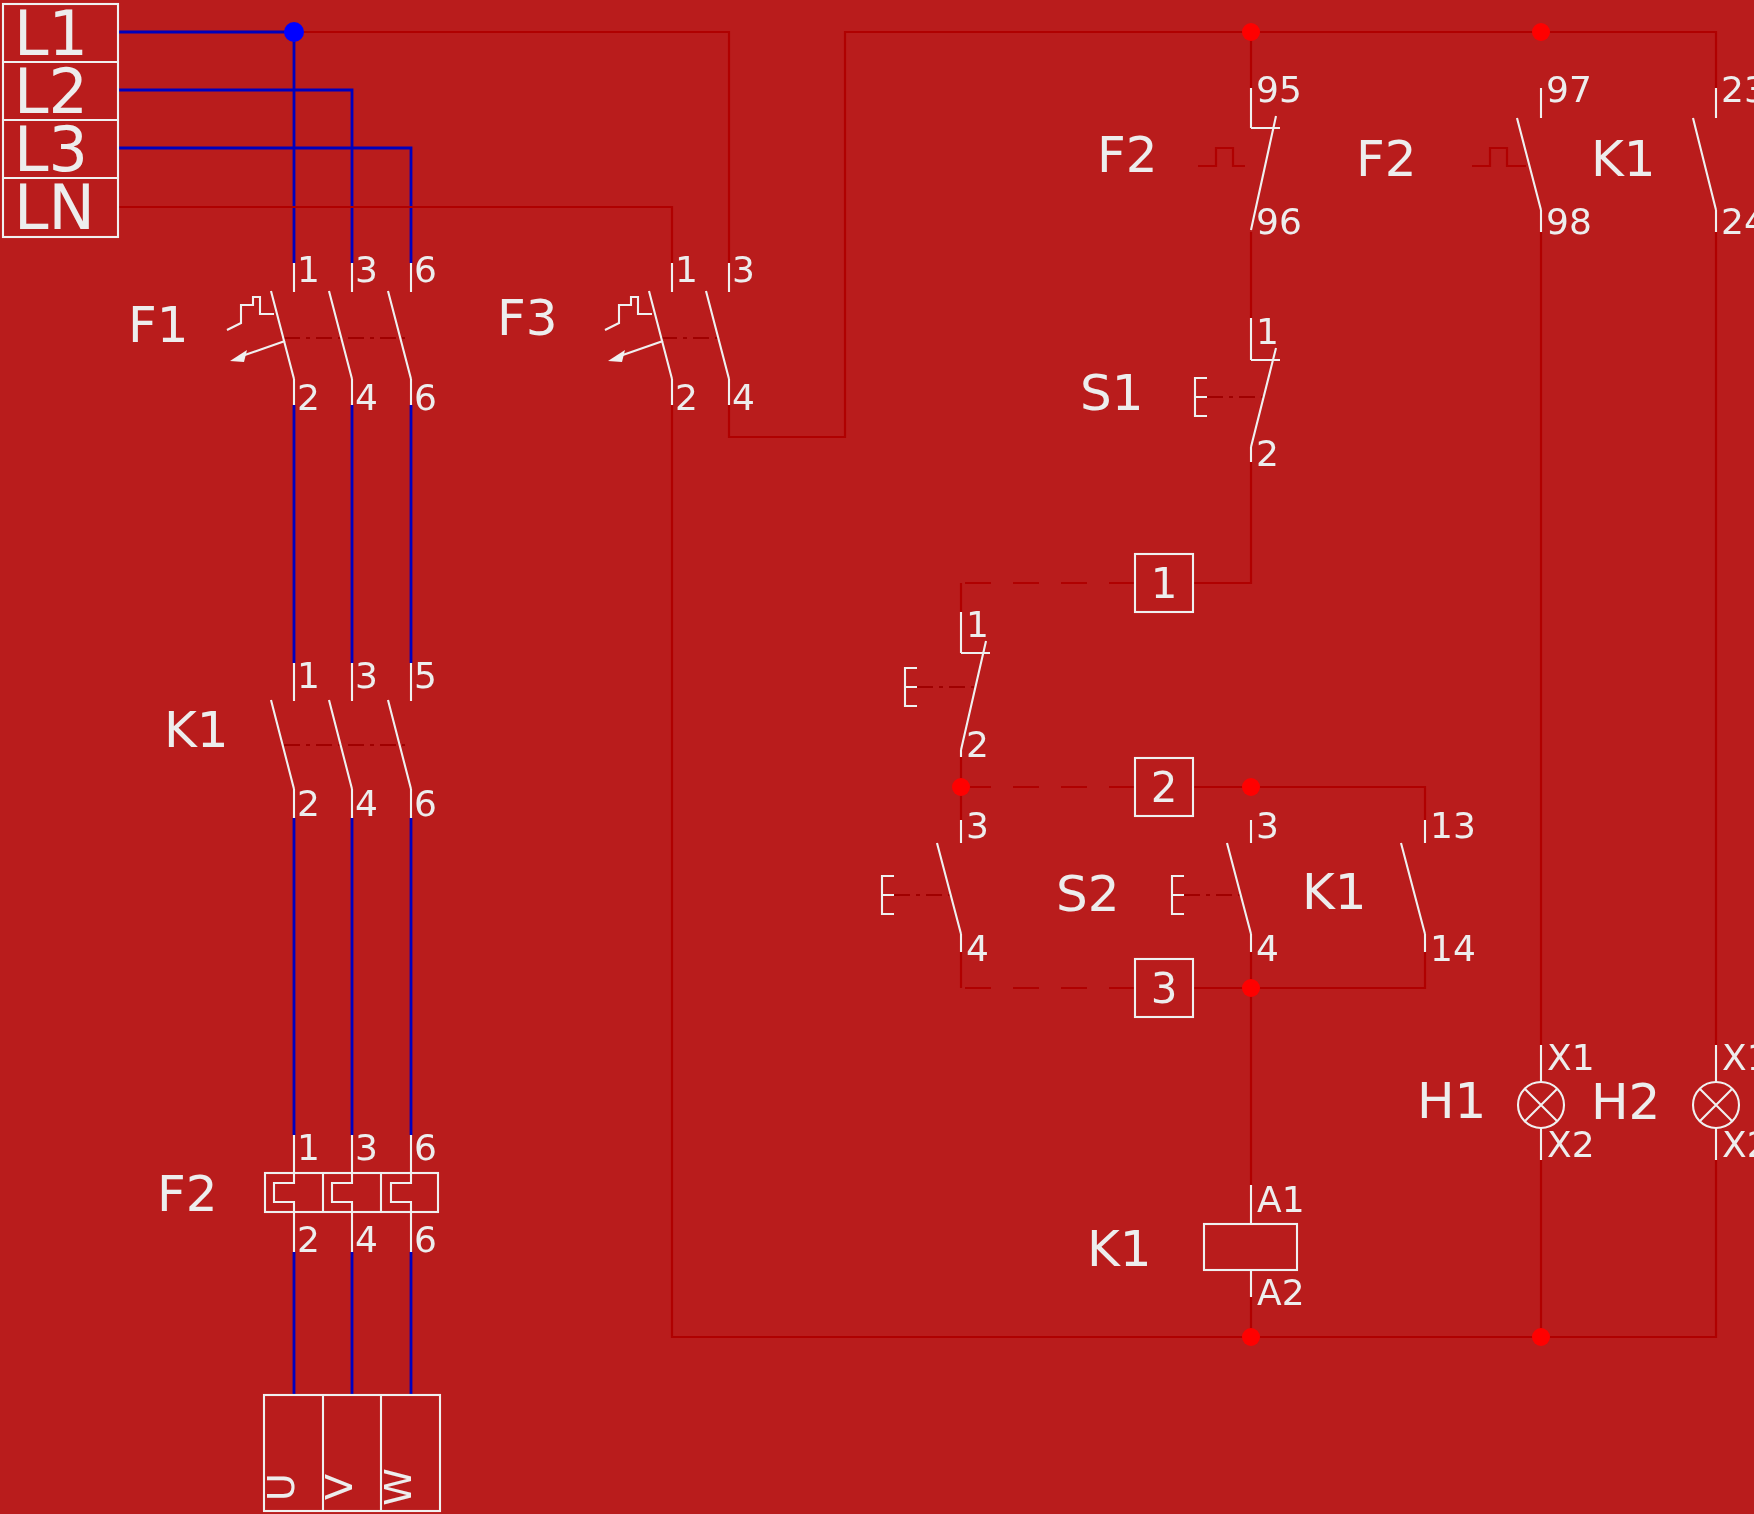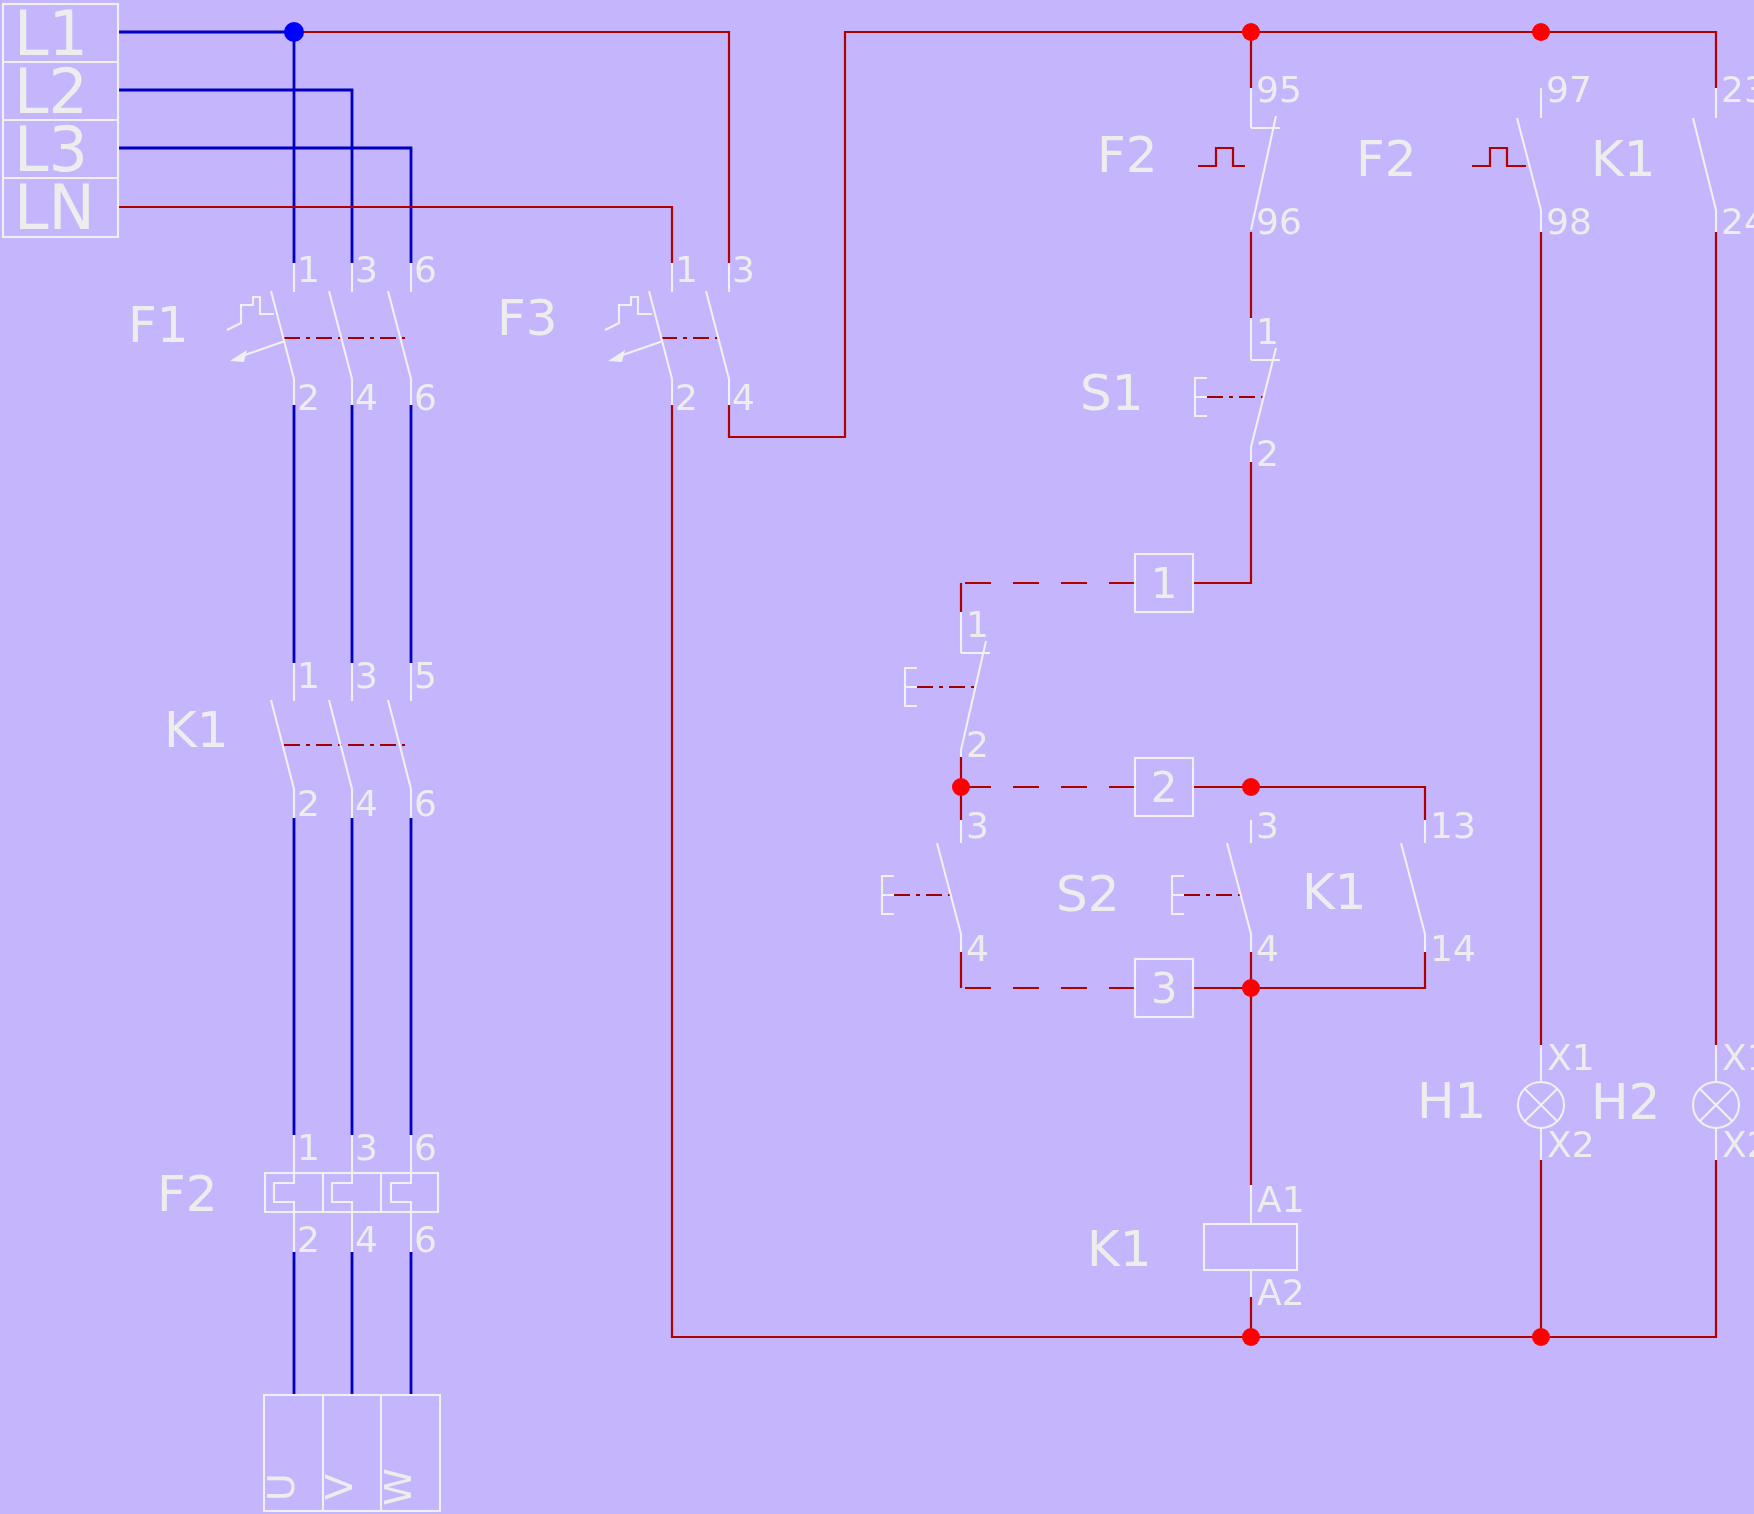--- a/index.html
+++ b/index.html
@@ -1,16 +1,16 @@
 <!DOCTYPE html>
 <html><head>
 <meta charset="utf-8">
 <style>
   html,body{margin:0;padding:0;background:#000;}
-  .stage{position:relative;width:1754px;height:1514px;background:#c4b5fd;overflow:hidden;}
+  .stage{position:relative;width:1754px;height:1514px;background:#b91c1c;overflow:hidden;}
   svg{display:block}
   .wr{stroke:#b00000;stroke-width:2.2;fill:none}
   .wb{stroke:#0000be;stroke-width:2.8;fill:none}
   .dash{stroke-dasharray:26 22}
   .lkr{stroke:#a00000;stroke-width:2;fill:none;stroke-dasharray:16 6 4 6}
   .sy{stroke:#f0f0f0;stroke-width:2.1;fill:none}
   text{fill:#ededed;font-family:"DejaVu Sans","Liberation Sans",sans-serif;}
   .t{font-size:36px}
   .c{font-size:50px}
   .s{font-size:62px}

